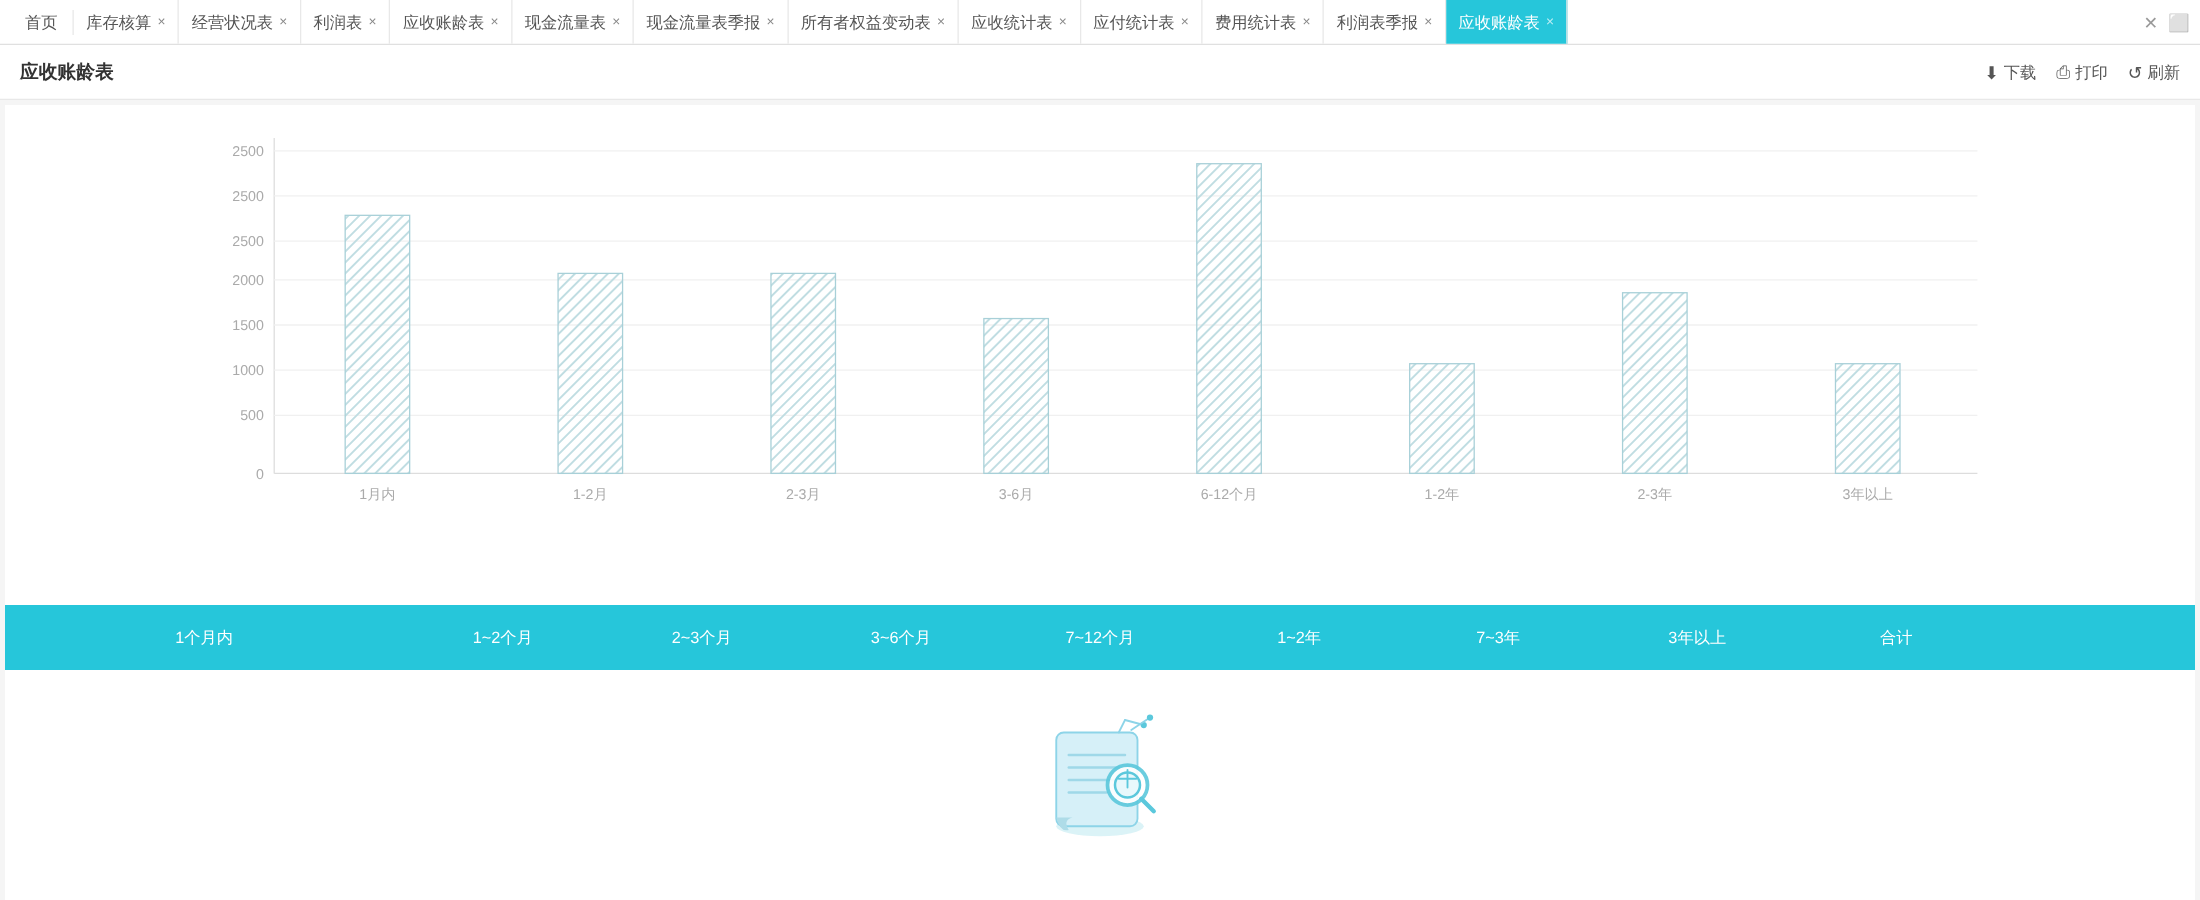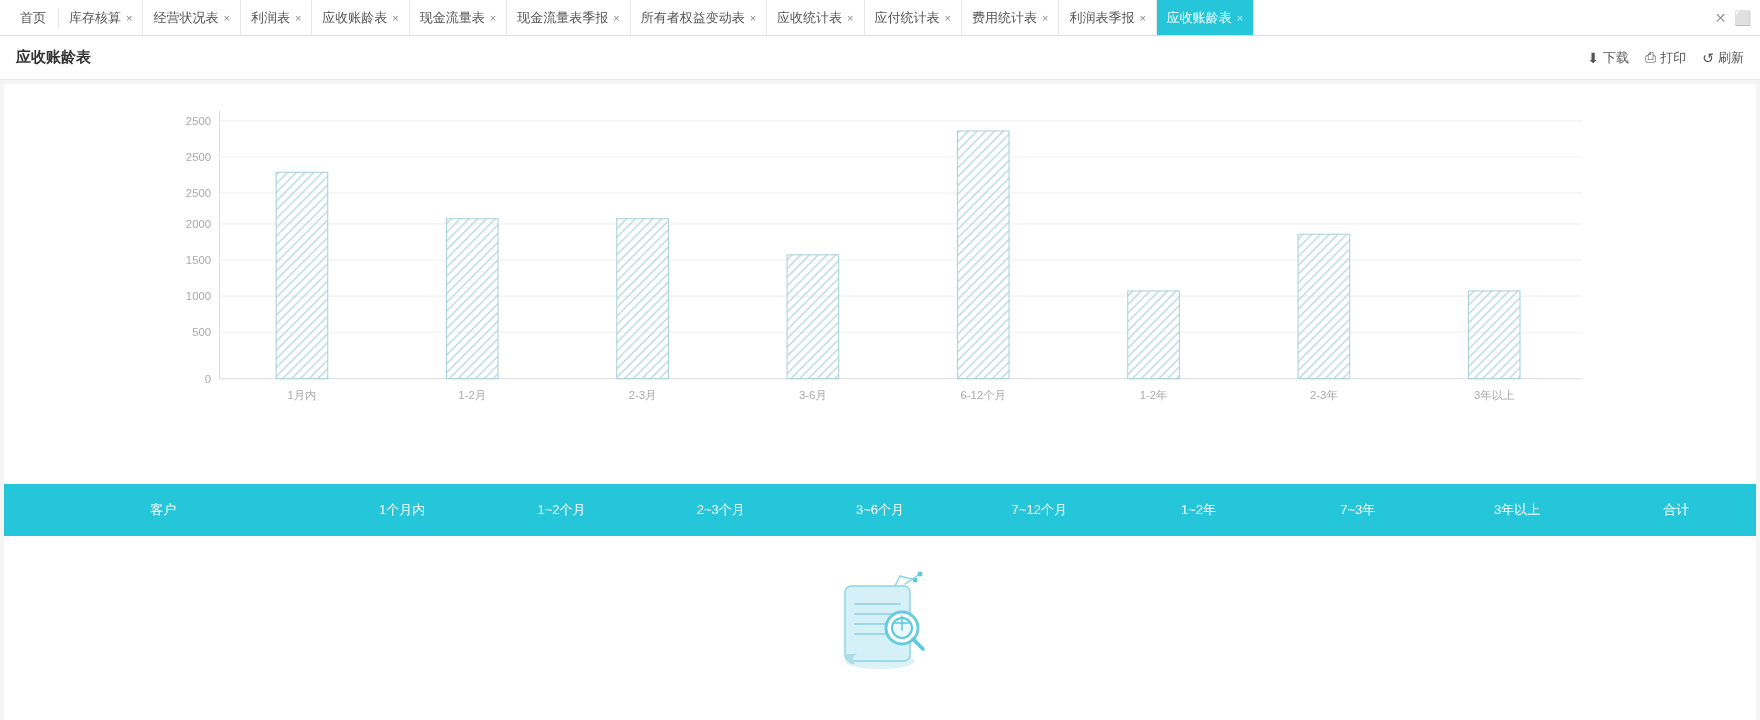--- a/index.html
+++ b/index.html
@@ -261,21 +261,20 @@
       <text x="470" y="290" text-anchor="middle" font-size="11" fill="#aaa">2-3月</text>
       <text x="635" y="290" text-anchor="middle" font-size="11" fill="#aaa">3-6月</text>
       <text x="800" y="290" text-anchor="middle" font-size="11" fill="#aaa">6-12个月</text>
       <text x="965" y="290" text-anchor="middle" font-size="11" fill="#aaa">1-2年</text>
       <text x="1130" y="290" text-anchor="middle" font-size="11" fill="#aaa">2-3年</text>
       <text x="1295" y="290" text-anchor="middle" font-size="11" fill="#aaa">3年以上</text>
     </svg>
   </div>
 
   <div class="table-header">
-    <div class="th-cell">客户</div>
     <div class="th-cell">1个月内</div>
     <div class="th-cell">1~2个月</div>
     <div class="th-cell">2~3个月</div>
     <div class="th-cell">3~6个月</div>
     <div class="th-cell">7~12个月</div>
     <div class="th-cell">1~2年</div>
     <div class="th-cell">7~3年</div>
     <div class="th-cell">3年以上</div>
     <div class="th-cell">合计</div>
   </div>

